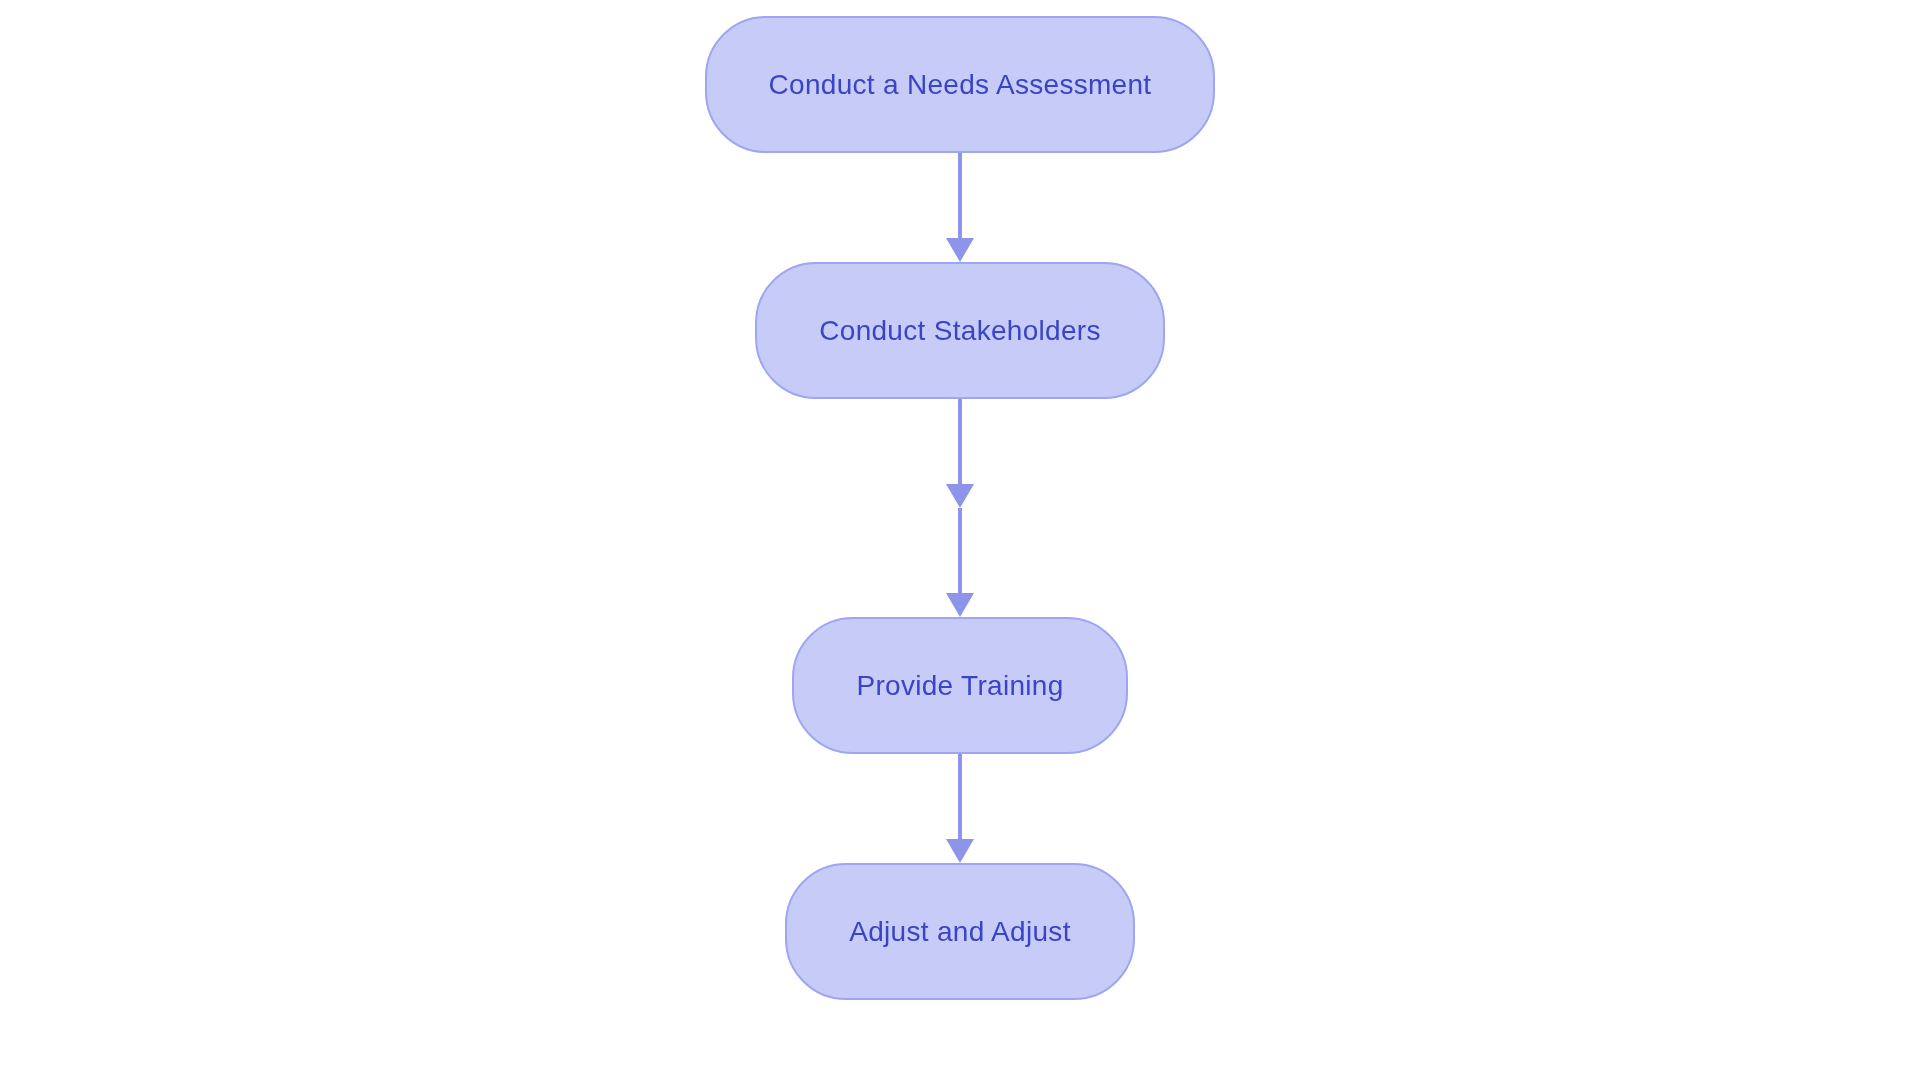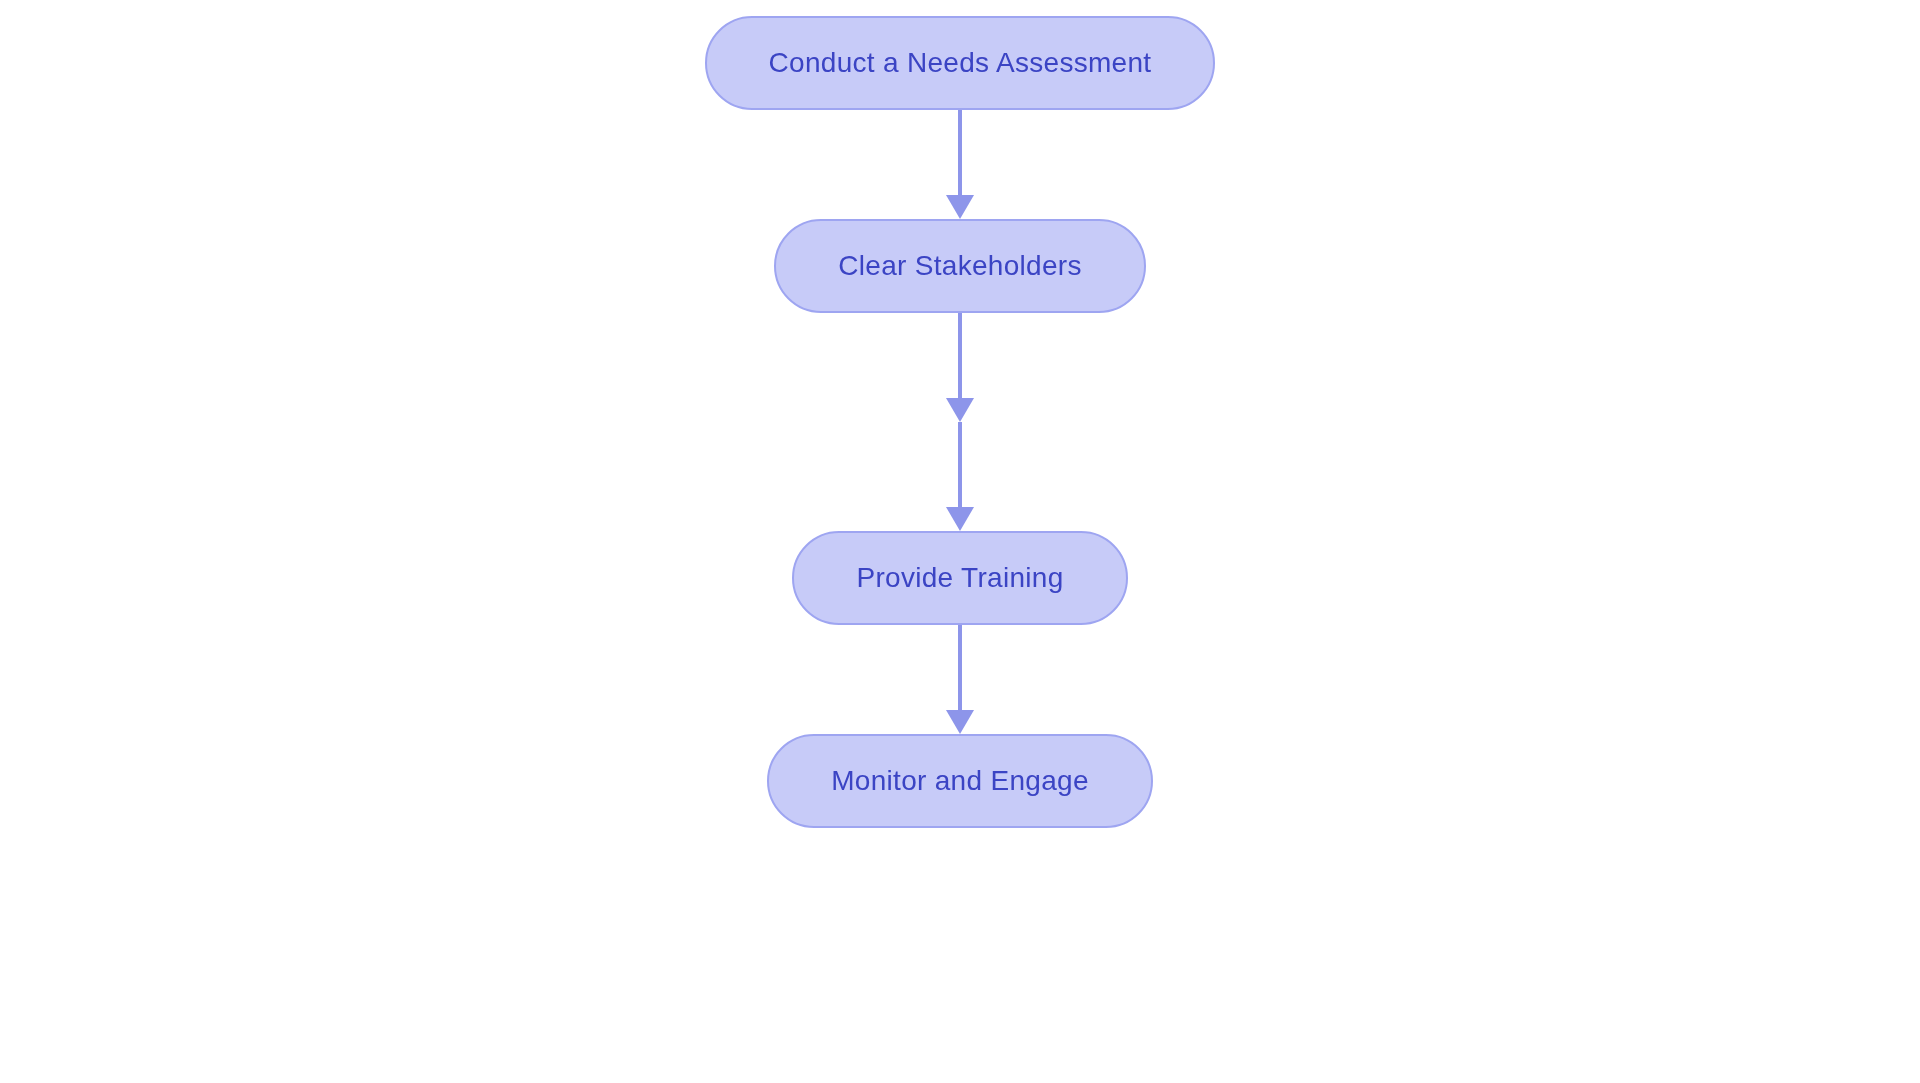--- a/index.html
+++ b/index.html
@@ -23,21 +23,21 @@
   }
   .canvas {
     position: absolute;
     inset: 0;
     display: flex;
     flex-direction: column;
     align-items: center;
     padding-top: 16px;
   }
   .flow-node {
-    height: 94px;
+    height: 137px;
     min-width: 300px;
     padding: 0 62px;
     border-radius: 61px;
     background: var(--node-fill);
     border: 2px solid var(--node-border);
     display: flex;
     align-items: center;
     justify-content: center;
     color: var(--text);
     font-size: 28px;
@@ -75,21 +75,21 @@
   <div class="flow-node">
     <span>Conduct a Needs Assessment</span>
   </div>
 
   <div class="connector">
     <div class="stem"></div>
     <div class="head"></div>
   </div>
 
   <div class="flow-node">
-    <span>Clear Stakeholders</span>
+    <span>Conduct Stakeholders</span>
   </div>
 
   <div class="connector">
     <div class="stem"></div>
     <div class="head"></div>
   </div>
 
 
   <div class="connector">
     <div class="stem"></div>
@@ -99,16 +99,16 @@
   <div class="flow-node">
     <span>Provide Training</span>
   </div>
 
   <div class="connector">
     <div class="stem"></div>
     <div class="head"></div>
   </div>
 
   <div class="flow-node">
-    <span>Monitor and Engage</span>
+    <span>Adjust and Adjust</span>
   </div>
 
 </div>
 
 </body></html>

